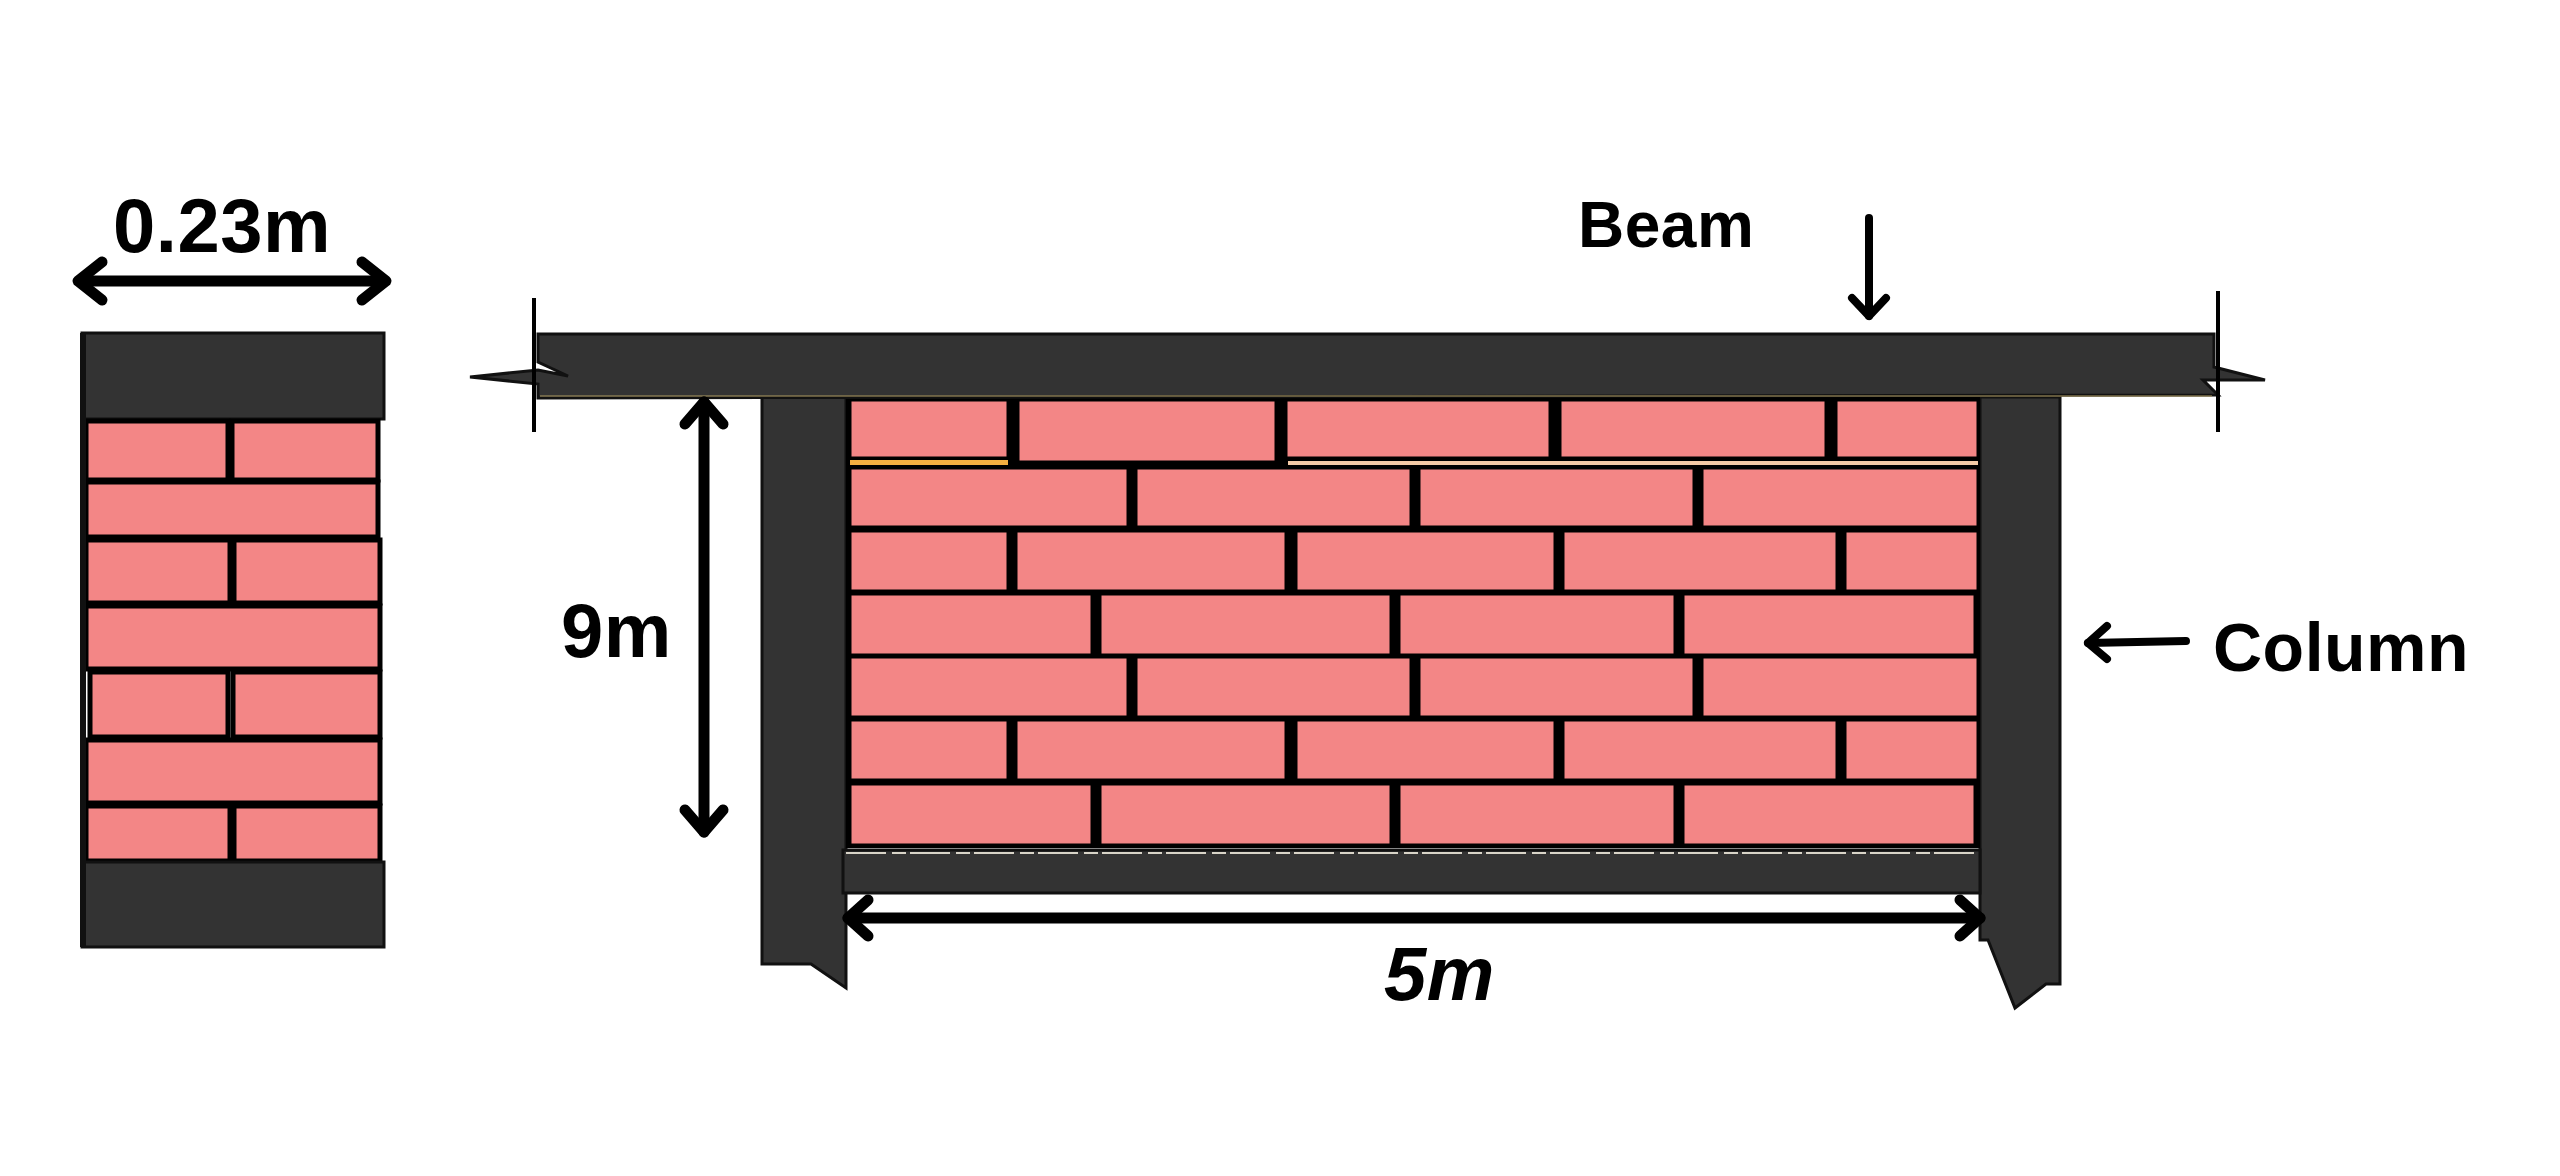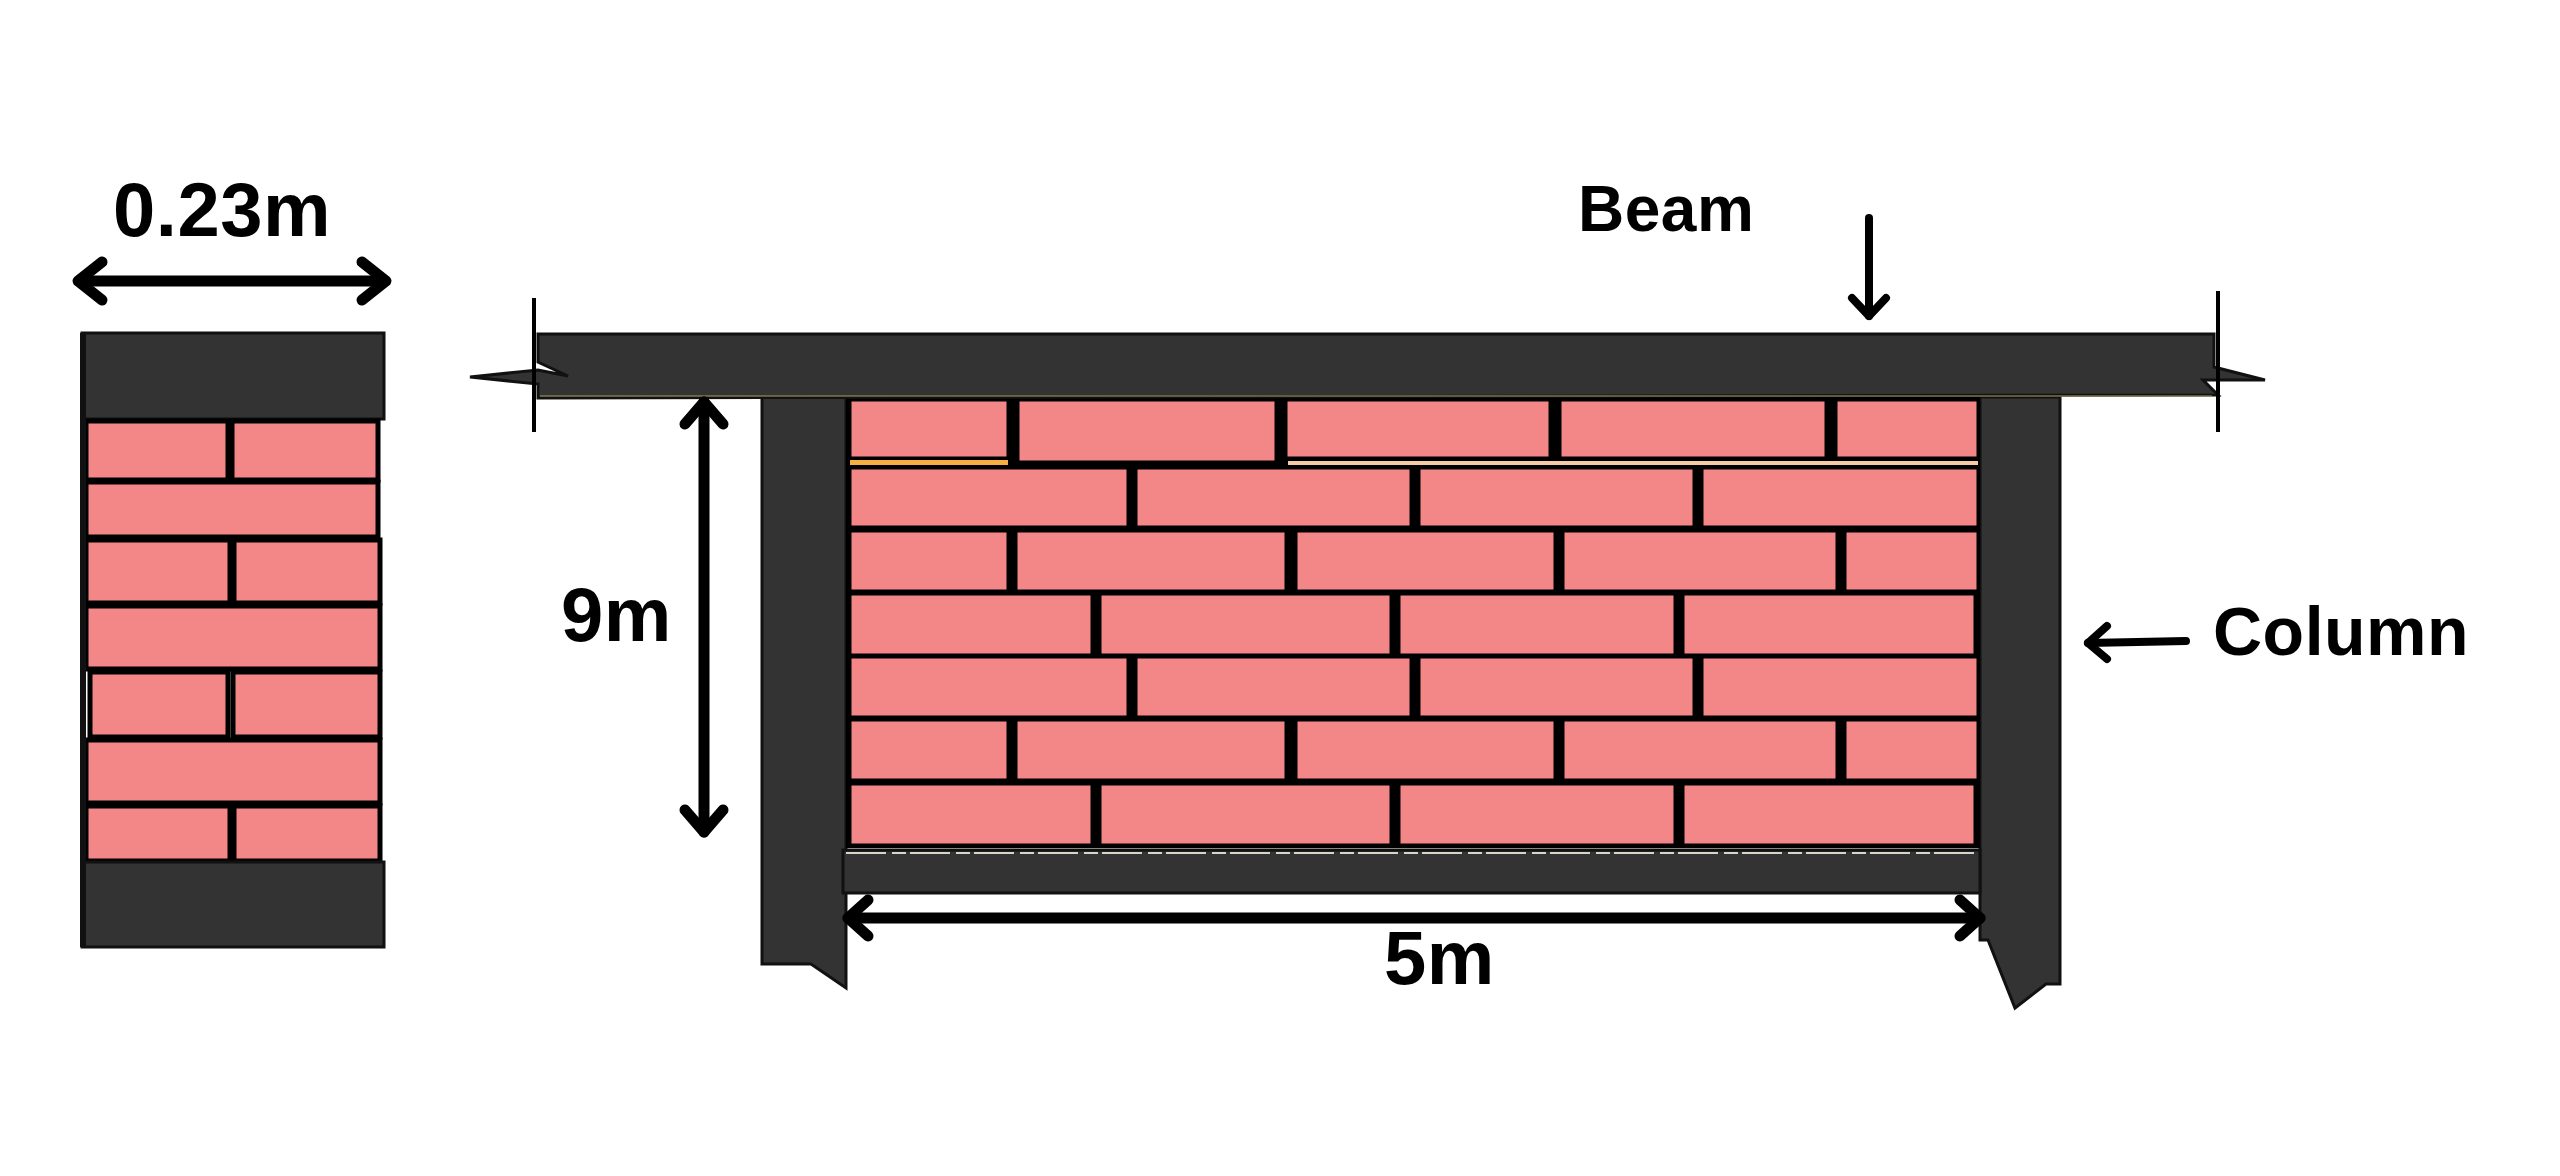--- a/index.html
+++ b/index.html
@@ -1,26 +1,26 @@
 <!DOCTYPE html>
 <html><head>
   <meta charset="utf-8">
   <style>
     html, body { margin: 0; padding: 0; background: #ffffff; }
     body { width: 2560px; height: 1176px; overflow: hidden; position: relative; font-family: "Liberation Sans", "DejaVu Sans", sans-serif; }
     #stage { position: absolute; left: 0; top: 0; width: 2560px; height: 1176px; }
     .label {
       position: absolute; font-family: "Liberation Sans", "DejaVu Sans", sans-serif;
-      font-weight: 700; color: #000; line-height: 1; white-space: nowrap; letter-spacing: 0.5px;
+      font-weight: 700; color: #000; line-height: 1; white-space: nowrap; letter-spacing: 0.5px; margin-top: 16px;
     }
     #lbl-thickness { left: 113px; top: 172px; font-size: 76px; }
     #lbl-beam { left: 1578px; top: 177px; font-size: 64px; }
     #lbl-column { left: 2213px; top: 597px; font-size: 68px; }
     #lbl-height { left: 561px; top: 577px; font-size: 76px; }
-    #lbl-span { left: 1384px; top: 920px; font-size: 76px; }
+    #lbl-span { left: 1384px; top: 920px; font-size: 76px; font-style: italic; }
   </style>
 </head>
 <body>
 
 <svg id="stage" width="2560" height="1176" viewBox="0 0 2560 1176" xmlns="http://www.w3.org/2000/svg">
   <defs>
     <marker id="ah" markerWidth="10" markerHeight="10" refX="8" refY="5" orient="auto-start-reverse" markerUnits="userSpaceOnUse">
     </marker>
   </defs>
 

